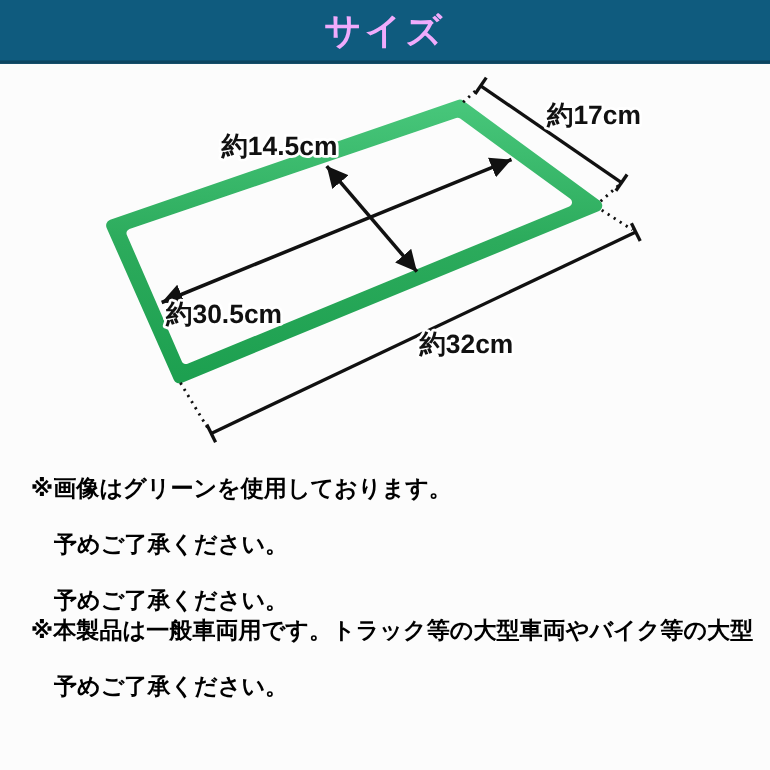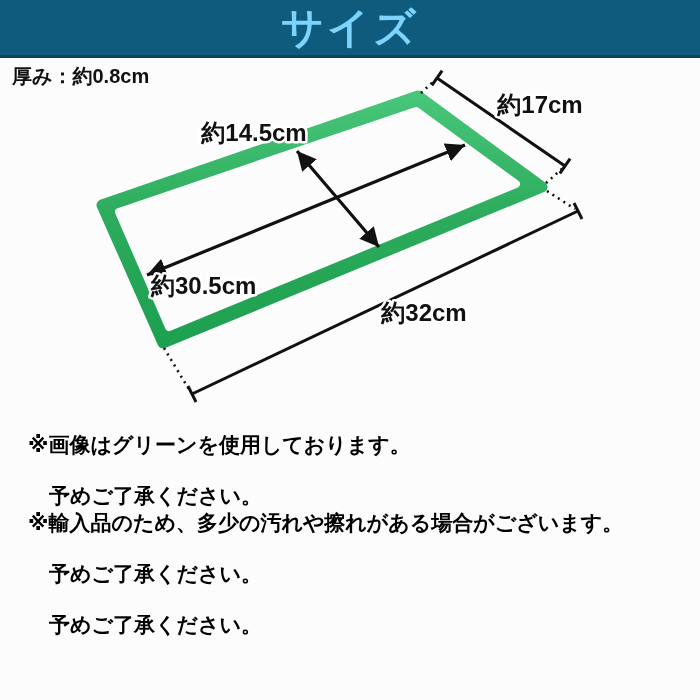--- a/index.html
+++ b/index.html
@@ -7,21 +7,21 @@
   .page{
     position:relative;width:700px;height:700px;overflow:hidden;
     background:#fcfcfc;color:#111;
   }
   .banner{
     position:absolute;top:0;left:0;width:700px;height:55px;
     background:#0f5b7e;border-bottom:3px solid #0d4560;
     display:flex;align-items:center;justify-content:center;
   }
   .banner h1{
-    margin:0;color:#7dd3fc;font-size:42px;font-weight:700;letter-spacing:3px;line-height:1;
+    margin:0;color:#f0abfc;font-size:33px;font-weight:700;letter-spacing:3px;line-height:1;
   }
   .thickness{
     position:absolute;top:63px;left:12px;
     font-size:20px;font-weight:700;color:#111;white-space:nowrap;
   }
   svg.diagram{position:absolute;top:0;left:0;}
   svg .dimtext{
     font-family:"Liberation Sans","DejaVu Sans",sans-serif;
     font-size:24px;font-weight:700;fill:#111;
     paint-order:stroke;stroke:#ffffff;stroke-width:5px;stroke-linejoin:round;
@@ -35,21 +35,20 @@
 </style>
 </head>
 <body>
 
 <div class="page">
 
   <div class="banner">
     <h1>サイズ</h1>
   </div>
 
-  <div class="thickness">厚み：約0.8cm</div>
 
   <svg class="diagram" width="700" height="430" viewBox="0 0 700 430">
     <defs>
       <linearGradient id="gg" x1="0" y1="0" x2="0" y2="1">
         <stop offset="0" stop-color="#47c67a"></stop>
         <stop offset="0.5" stop-color="#2cab5c"></stop>
         <stop offset="1" stop-color="#1da050"></stop>
       </linearGradient>
       <marker id="ah" viewBox="0 0 10 10" refX="10" refY="5" markerWidth="6" markerHeight="6" orient="auto-start-reverse">
         <path d="M0,0 L10,5 L0,10 z" fill="#111"></path>
@@ -84,18 +83,18 @@
 
     <text class="dimtext" x="540" y="113" text-anchor="middle">約17cm</text>
     <text class="dimtext" x="254" y="141" text-anchor="middle">約14.5cm</text>
     <text class="dimtext" x="151" y="294" text-anchor="start">約30.5cm</text>
     <text class="dimtext" x="424" y="321" text-anchor="middle">約32cm</text>
   </svg>
 
   <div class="notes">
     <div class="line">※画像はグリーンを使用しております。</div>
     <div class="line indent">予めご了承ください。</div>
-    <div class="line">※輸入品のため、多少の汚れや擦れがある場合がございます。</div>
     <div class="line indent">予めご了承ください。</div>
+    <div class="line">※本製品は一般車両用です。トラック等の大型車両やバイク等の大型</div>
     <div class="line indent">予めご了承ください。</div>
   </div>
 
 </div>
 
 </body></html>

